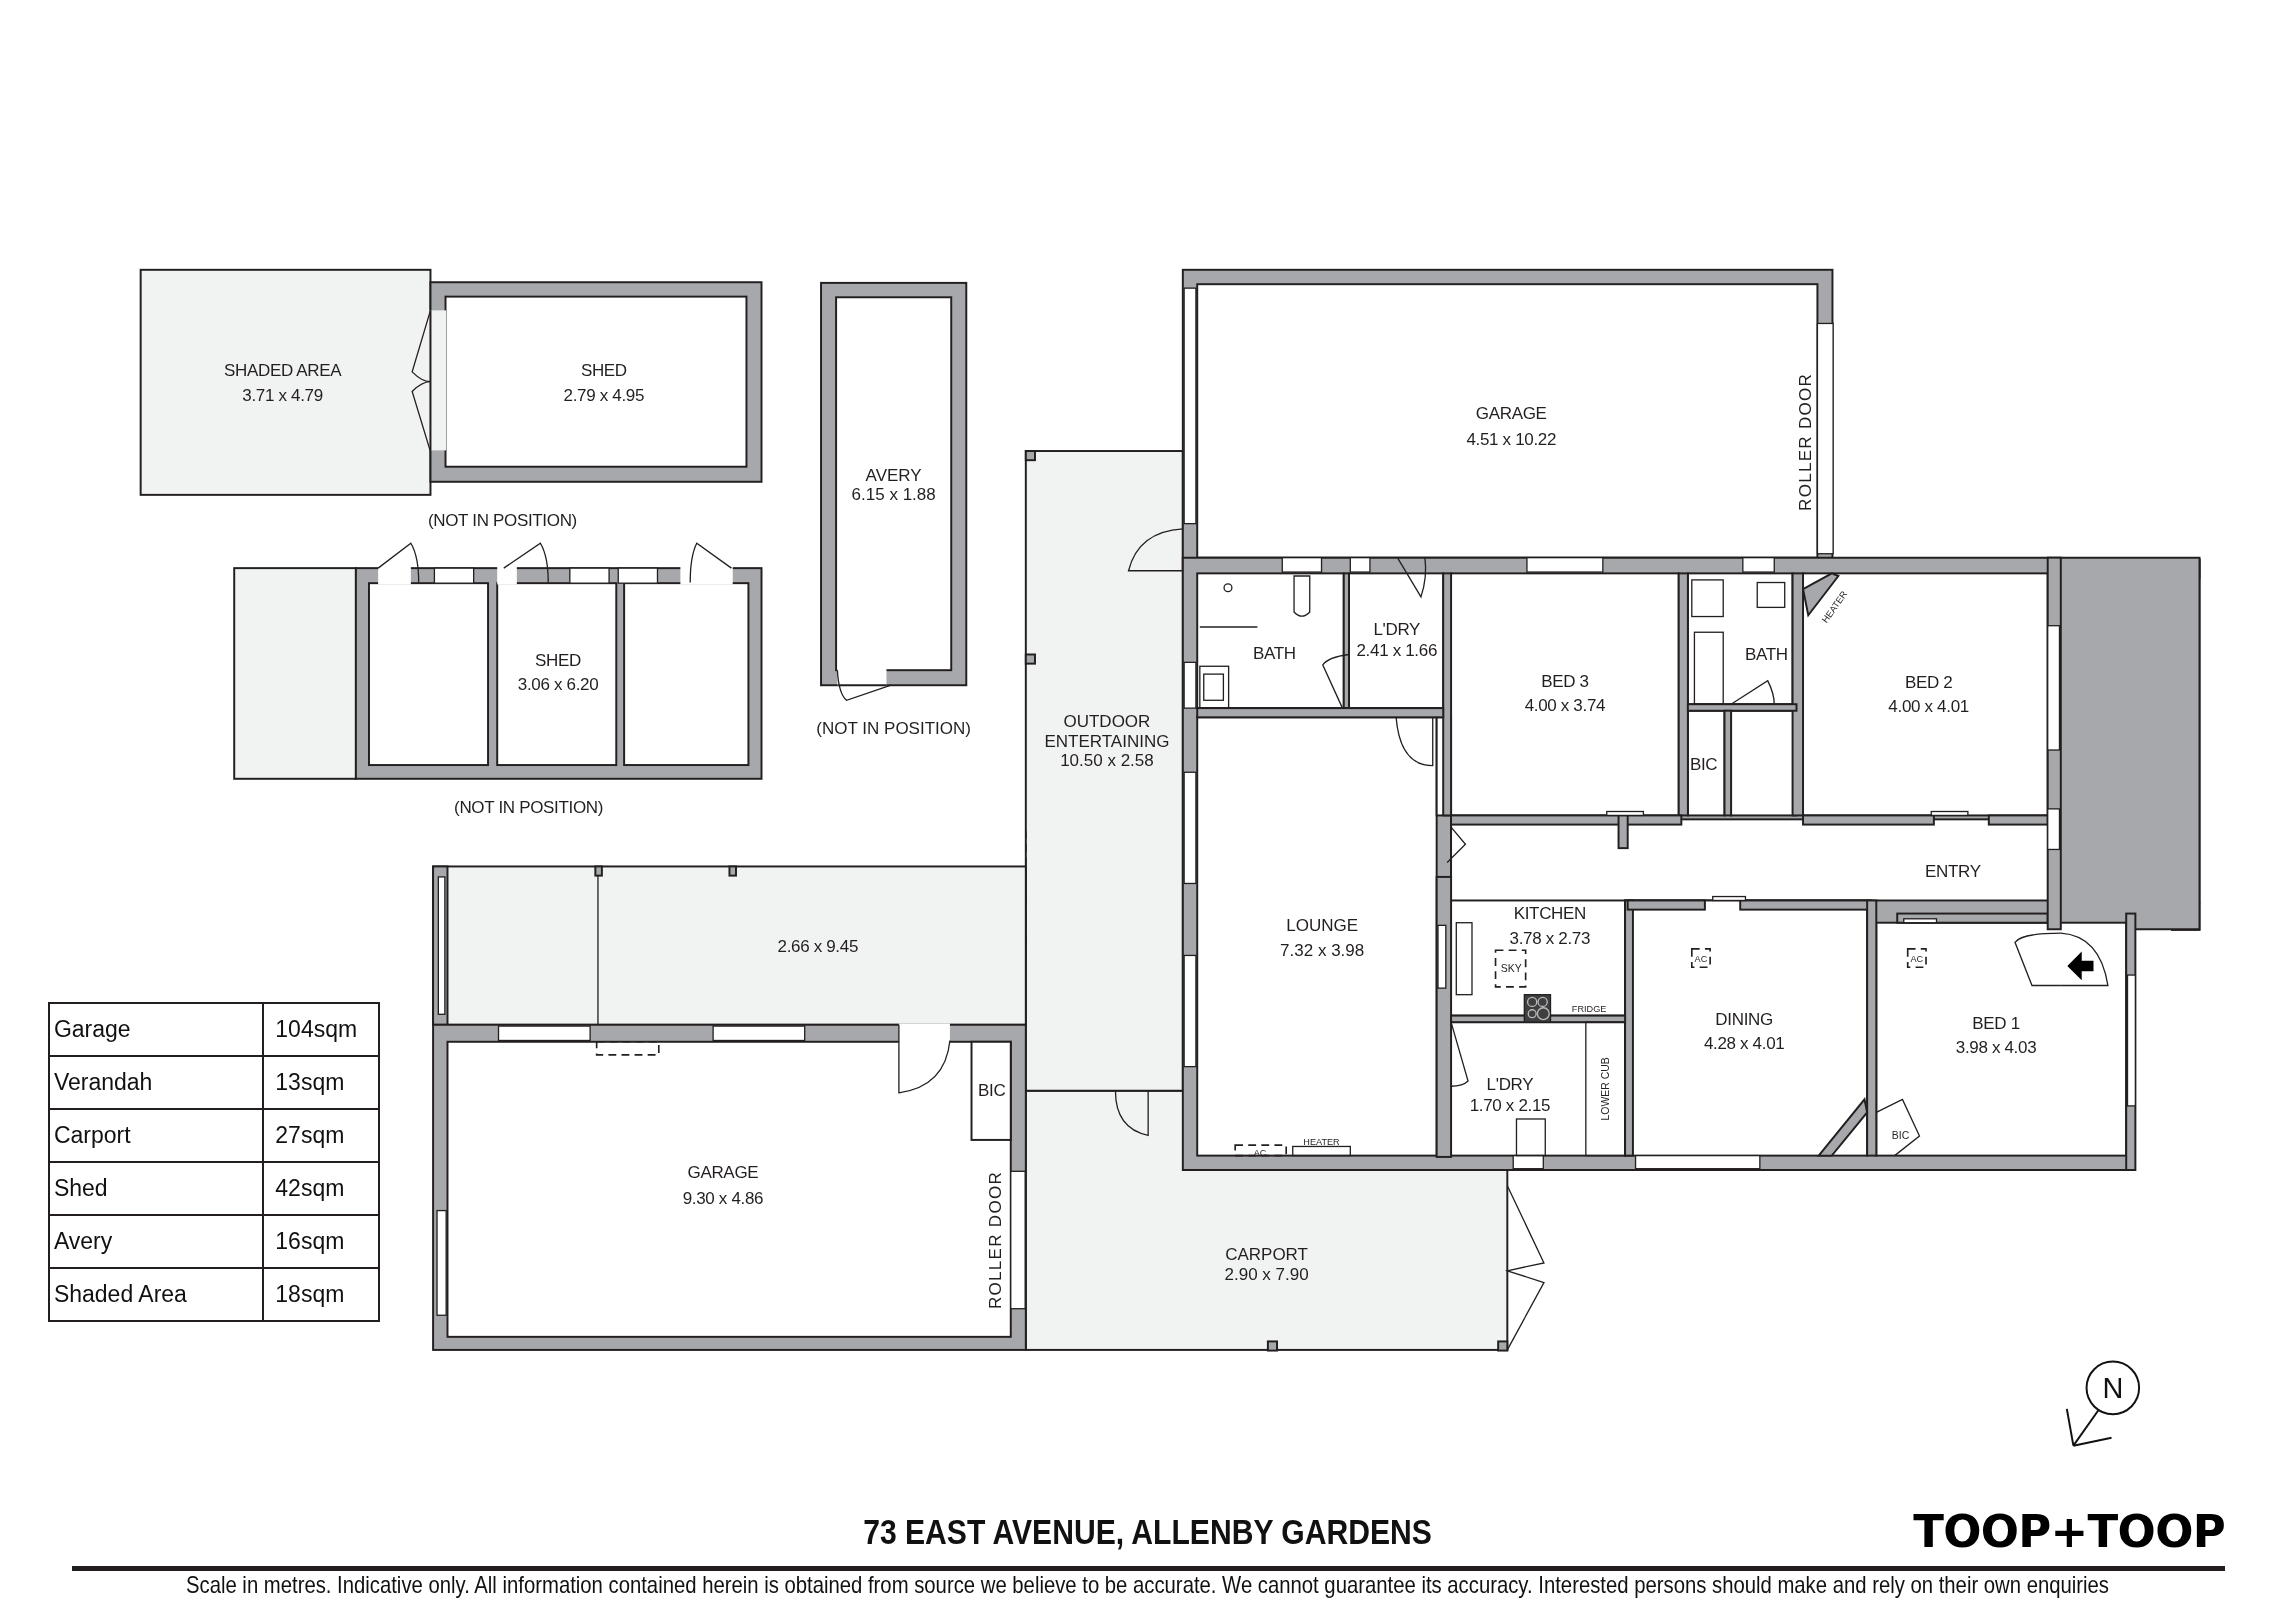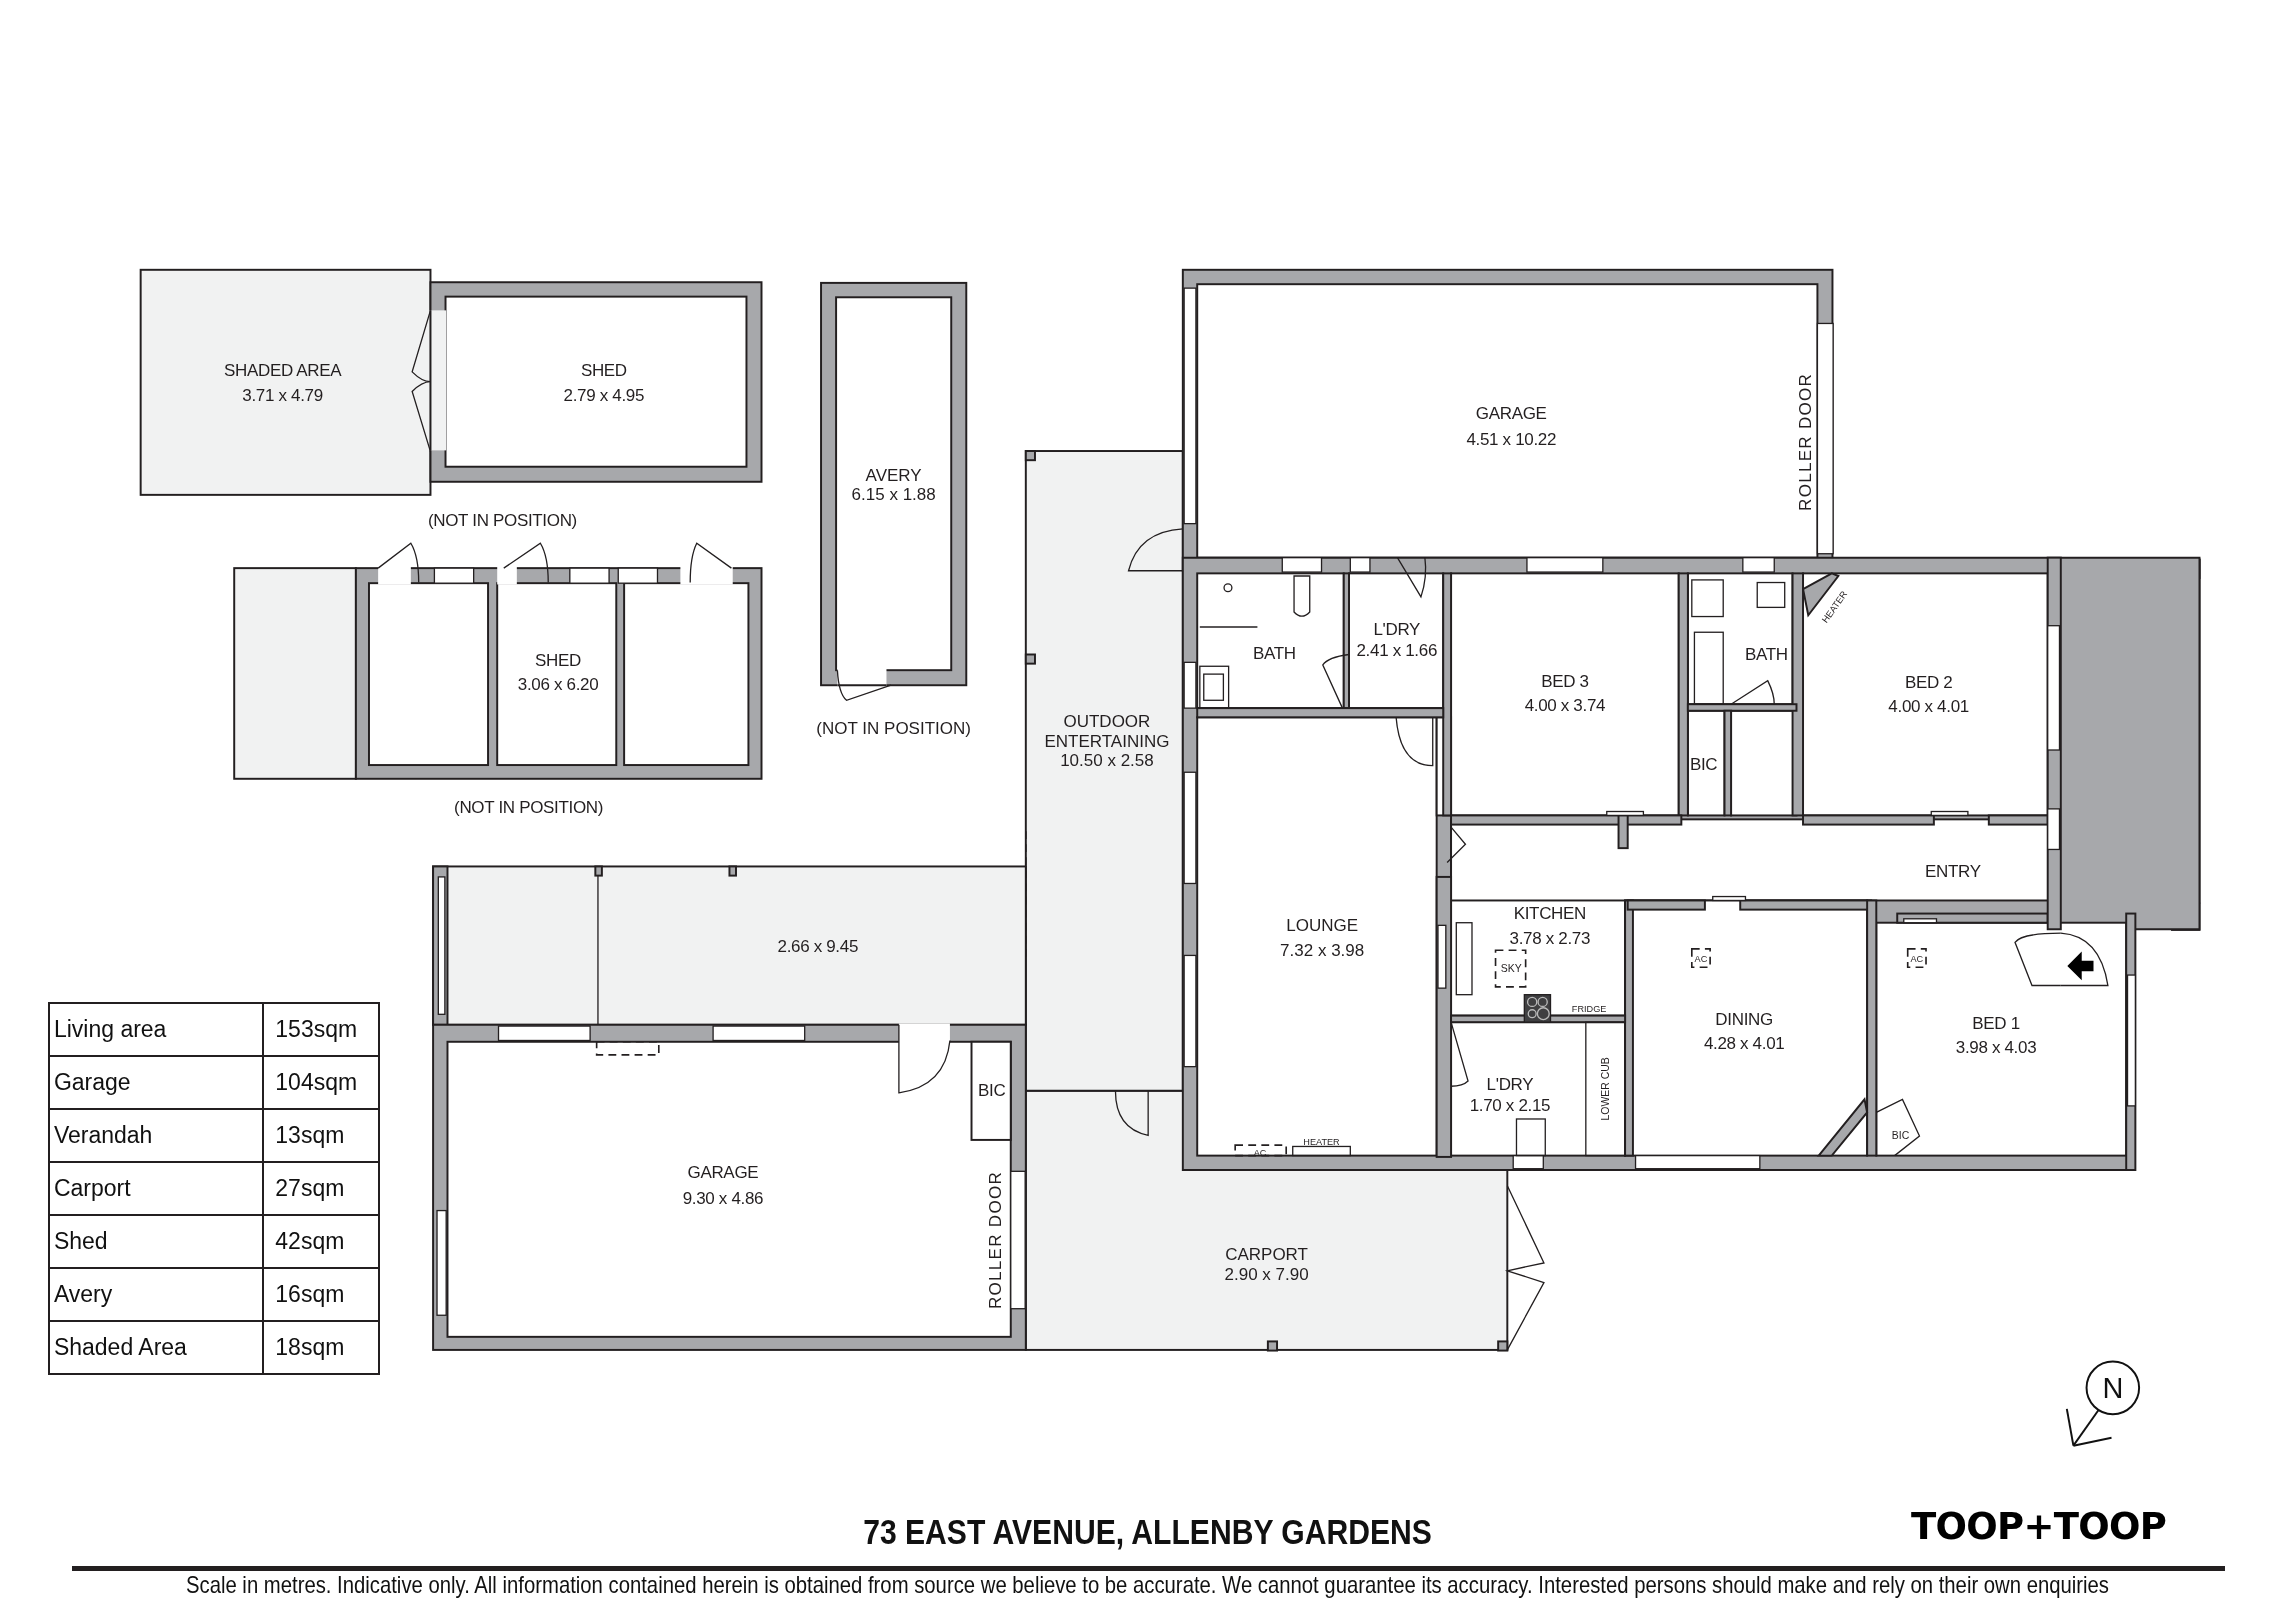--- a/index.html
+++ b/index.html
@@ -21,21 +21,21 @@
   
   #area-table { position: absolute; left: 48px; top: 1002px; width: 332px; border-collapse: collapse; font-family: "Liberation Sans", sans-serif; font-size: 23px; color: #111; }
   #area-table td { border: 2px solid #231f20; height: 51px; padding: 0 3.9px; vertical-align: middle; white-space: nowrap; }
   #area-table td.k { width: 213px; }
   #area-table td.v { width: 101px; padding-left: 11.8px; }
   #area-table tr.total td { font-weight: bold; height: 56px; }
 
   #title { position: absolute; left: 0; width: 2295px; top: 1512px; text-align: center; font-family: "Liberation Sans", sans-serif; font-weight: bold; font-size: 35px; letter-spacing: 0px; color: #111; transform: scaleX(0.86); transform-origin: 50% 50%; }
   #rule { position: absolute; left: 72px; top: 1566px; width: 2153px; height: 4.6px; background: #231f20; }
   #disclaimer { position: absolute; left: 0; top: 1572px; width: 2295px; text-align: center; font-family: "Liberation Sans", sans-serif; font-size: 23.6px; color: #111; transform: scaleX(0.86); transform-origin: 50% 50%; white-space: nowrap; }
-  #logo { position: absolute; left: 1911px; top: 1505px; width: 314px; text-align: left; font-family: "DejaVu Sans", sans-serif; font-weight: bold; font-size: 37px; color: #000; letter-spacing: -0.7px; white-space: nowrap; }
+  #logo { position: absolute; left: 1911px; top: 1505px; width: 314px; text-align: right; font-family: "DejaVu Sans", sans-serif; font-weight: bold; font-size: 45px; color: #000; letter-spacing: -0.7px; white-space: nowrap; }
   #compass { position: absolute; left: 2055px; top: 1355px; width: 92px; height: 92px; }
 </style>
 </head>
 <body>
 
 <svg id="plan" viewBox="0 0 3508 2480" xmlns="http://www.w3.org/2000/svg">
 
   <g>
     <rect class="outdoor" x="215" y="412" width="443" height="344"></rect>
     <text class="lbl-n" x="432" y="574">SHADED AREA</text>
@@ -300,24 +300,20 @@
     <text class="lbl-n" x="2308" y="1666">L'DRY</text>
     <text class="lbl-n" x="2308" y="1698">1.70 x 2.15</text>
     <text class="lbl-n" x="3051" y="1572">BED 1</text>
     <text class="lbl-n" x="3051" y="1609">3.98 x 4.03</text>
   </g>
 </svg>
 
 <table id="area-table">
   <tbody>
     <tr>
-        <td class="k">Living area</td>
-        <td class="v">153sqm</td>
-      </tr>
-    <tr>
         <td class="k">Garage</td>
         <td class="v">104sqm</td>
       </tr>
     <tr>
         <td class="k">Verandah</td>
         <td class="v">13sqm</td>
       </tr>
     <tr>
         <td class="k">Carport</td>
         <td class="v">27sqm</td>

